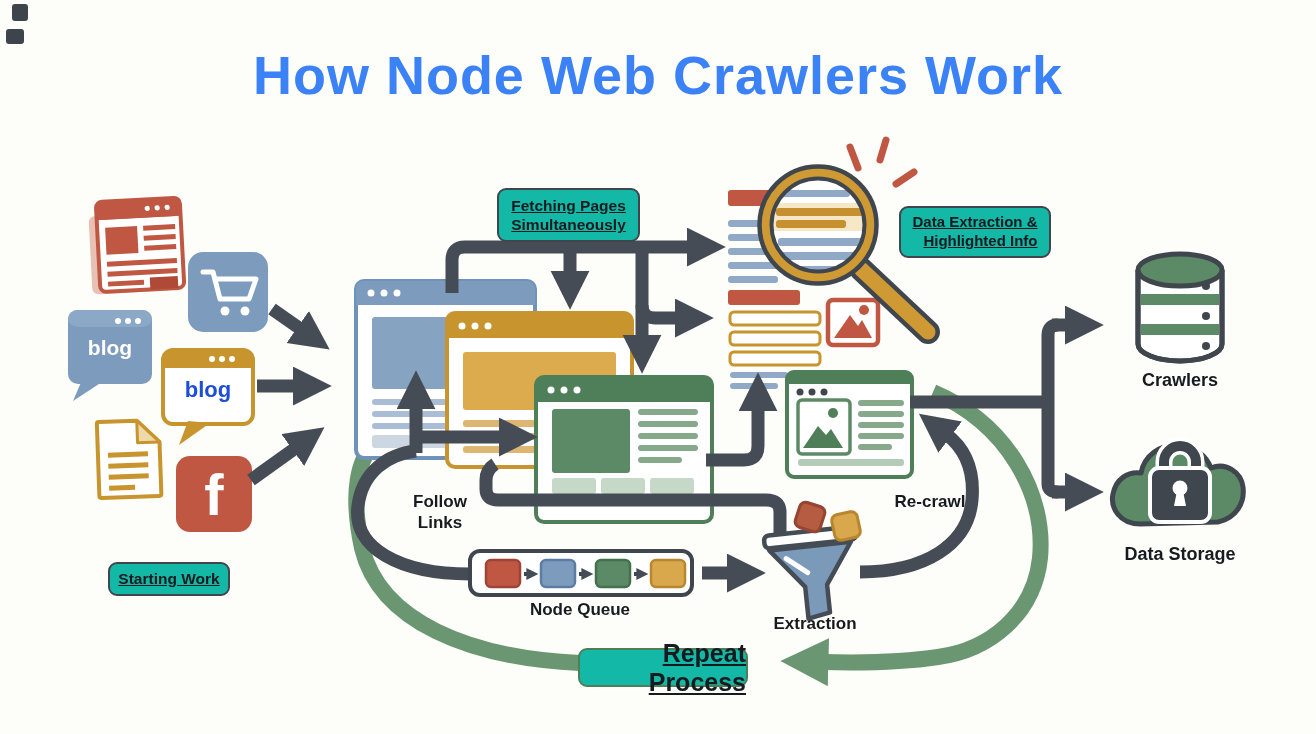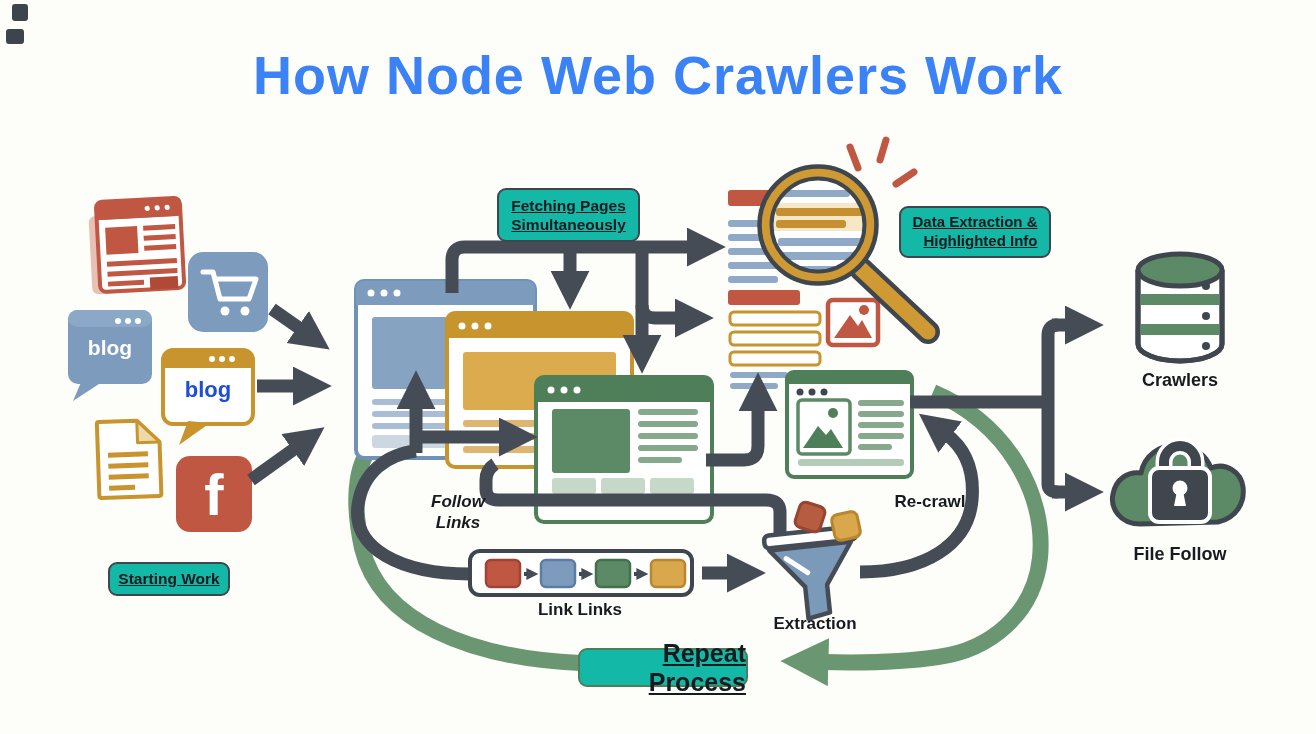--- a/index.html
+++ b/index.html
@@ -9,21 +9,21 @@
   .lbl{position:absolute;color:#171b20;white-space:pre-line;font-weight:bold;}
   .boxed{background:#14b8a6;border:2px solid #3f464e;border-radius:9px;
          display:flex;align-items:center;justify-content:center;text-align:right;text-decoration:underline;}
   .plain{text-align:center;}
   #title{left:0;top:44px;width:1316px;text-align:center;font-size:54px;font-weight:800;
          color:#3b82f6;letter-spacing:1px;}
   #fetching-label{left:497px;top:188px;width:139px;height:50px;font-size:15.5px;line-height:1.25;}
   #extraction-label{left:899px;top:206px;width:148px;height:48px;font-size:15px;line-height:1.25;}
   #starting-urls-label{left:108px;top:562px;width:118px;height:30px;font-size:15.5px;}
   #repeat-label{left:578px;top:648px;width:166px;height:35px;font-size:25px;border-color:#4f7f58;border-width:2.5px;}
-  #follow-links-label{left:416px;top:492px;width:84px;font-size:17px;line-height:1.22;font-style:italic;}
+  #follow-links-label{left:398px;top:492px;width:84px;font-size:17px;line-height:1.22;}
   #link-queue-label{left:520px;top:600px;width:120px;font-size:17px;}
   #processing-label{left:765px;top:614px;width:100px;font-size:17px;}
   #recrawl-label{left:880px;top:492px;width:100px;font-size:17px;}
   #database-label{left:1120px;top:370px;width:120px;font-size:18px;}
   #file-storage-label{left:1110px;top:544px;width:140px;font-size:18px;}
   #news-text{left:68px;top:336px;width:84px;font-size:21px;color:#ffffff;}
   #blog-text{left:163px;top:377px;width:90px;font-size:22px;color:#1d4ed8;}
   #facebook-letter{left:176px;top:456px;width:76px;height:76px;font-size:58px;color:#ffffff;
                    display:flex;align-items:center;justify-content:center;}
 </style>
@@ -306,29 +306,29 @@
 <div id="extraction-label" class="lbl boxed">Data Extraction &amp;
 Highlighted Info</div>
 
 <div id="starting-urls-label" class="lbl boxed">Starting Work</div>
 
 <div id="repeat-label" class="lbl boxed">Repeat Process</div>
 
 <div id="follow-links-label" class="lbl plain">Follow
 Links</div>
 
-<div id="link-queue-label" class="lbl plain">Link Links</div>
+<div id="link-queue-label" class="lbl plain">Node Queue</div>
 
 <div id="processing-label" class="lbl plain">Extraction</div>
 
 <div id="recrawl-label" class="lbl plain">Re-crawl</div>
 
 <div id="database-label" class="lbl plain">Crawlers</div>
 
-<div id="file-storage-label" class="lbl plain">File Follow</div>
+<div id="file-storage-label" class="lbl plain">Data Storage</div>
 
 <div id="news-text" class="lbl plain">blog</div>
 
 <div id="blog-text" class="lbl plain">blog</div>
 
 <div id="facebook-letter" class="lbl">f</div>
 
 </div>
 
 </body></html>

